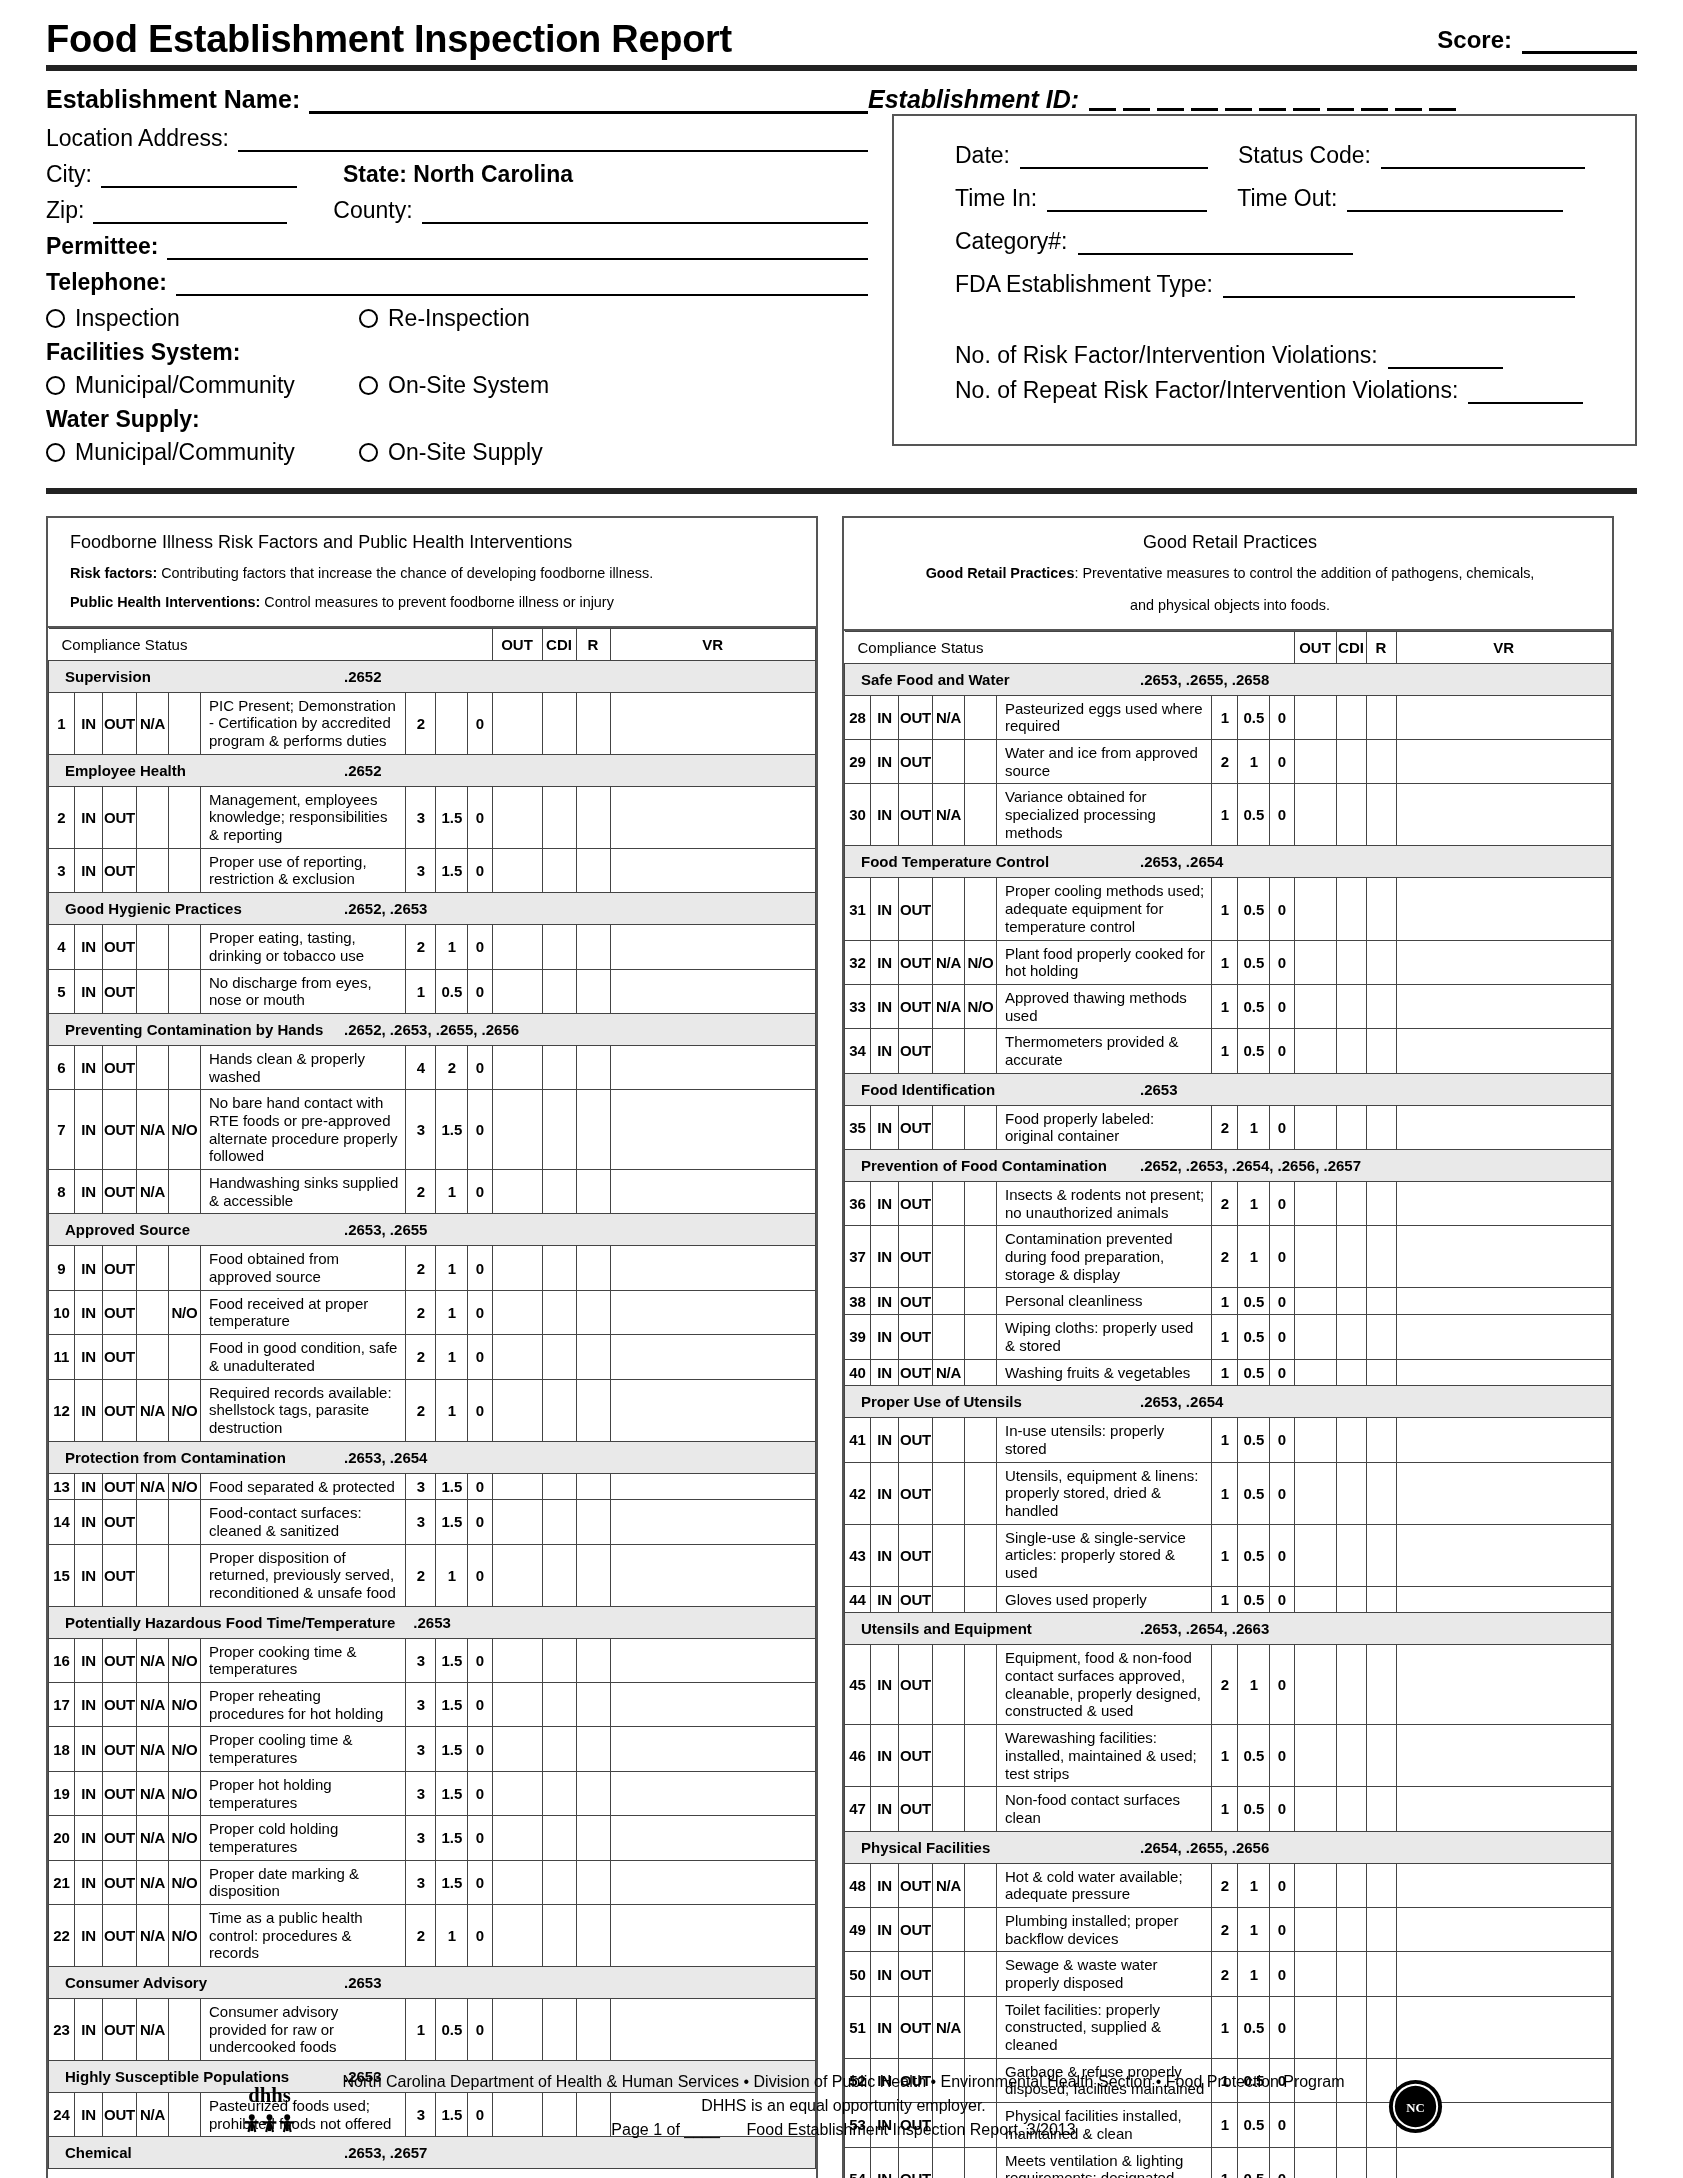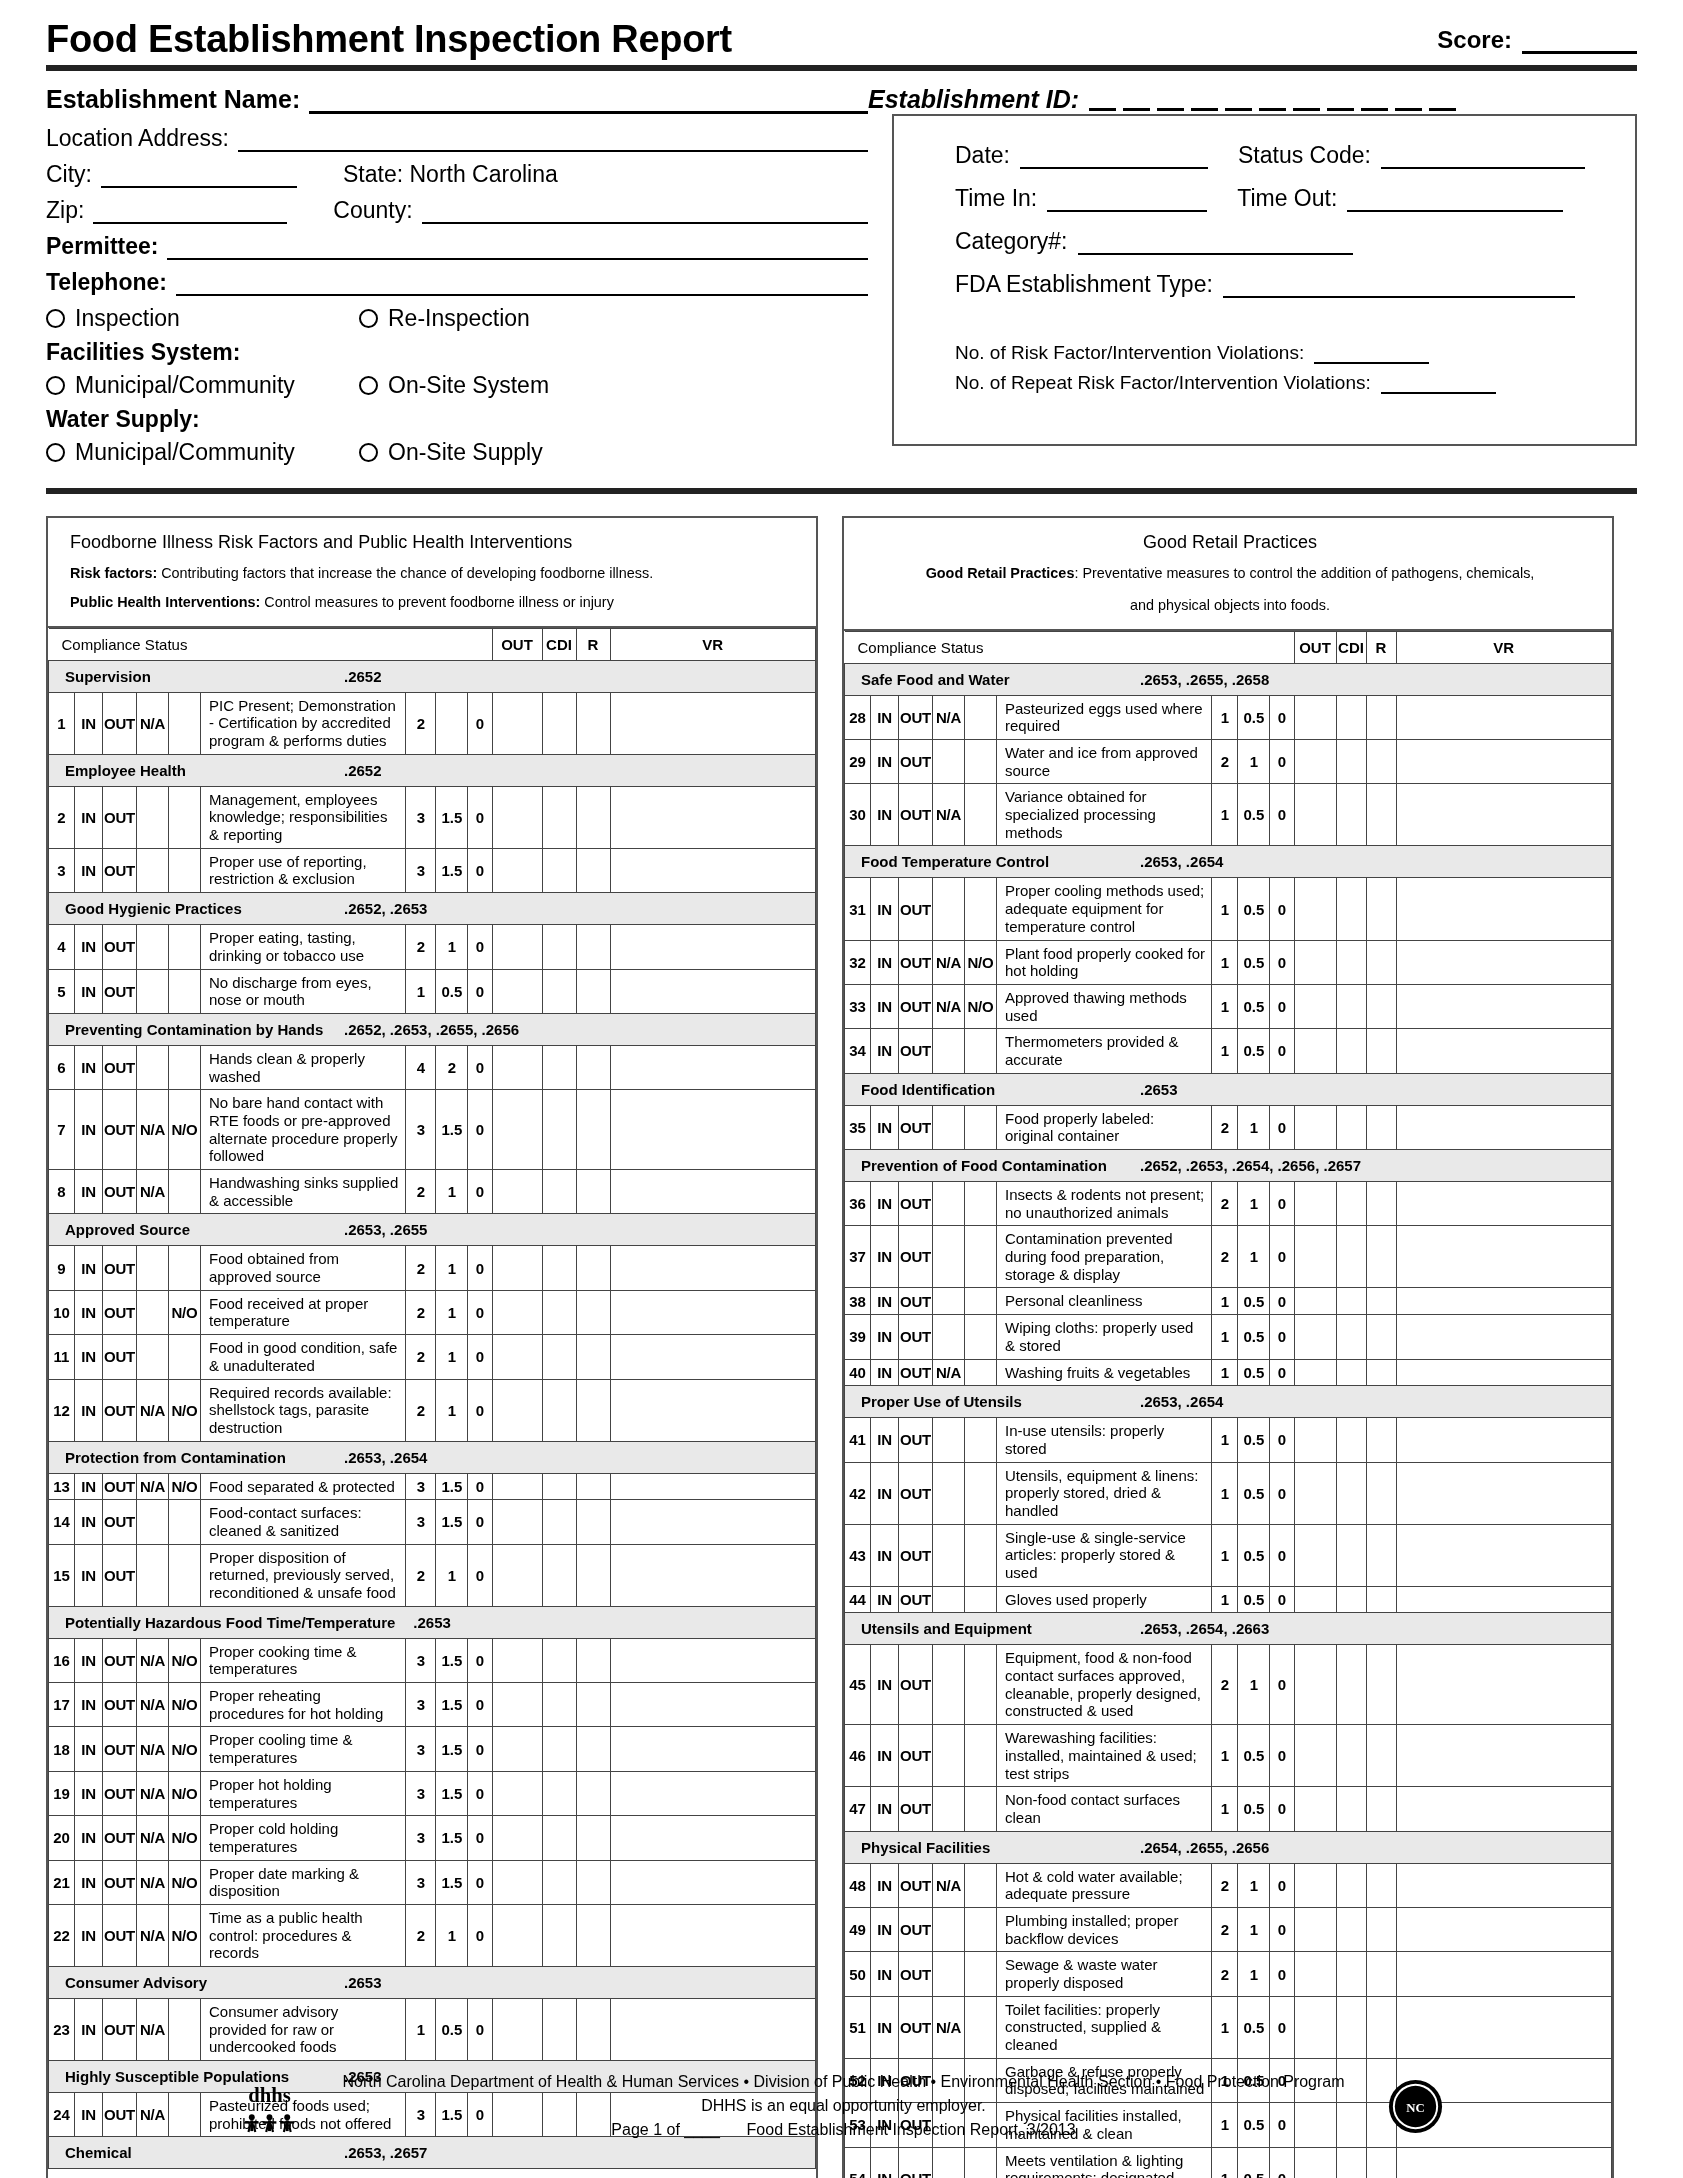--- a/index.html
+++ b/index.html
@@ -26,40 +26,40 @@
   .topleft { width:822px; }
   .topright { width:auto; flex:1; }
 
   .frow { display:flex; align-items:flex-end; font-size:23px; margin-bottom:9px; }
   .frow .lbl { white-space:nowrap; }
   .frow .lbl.b { font-weight:bold; }
   .fill { border-bottom:2.5px solid #000; height:22px; flex:1; margin-left:9px; }
   .fill.w-city { flex:none; width:196px; }
   .fill.w-zip  { flex:none; width:194px; }
   .gap-md { width:46px; flex:none; }
-  .plain { white-space:nowrap; }
+  .plain { white-space:nowrap;font-weight:bold; }
 
   .estname-row { display:flex; align-items:flex-end; font-size:25px; font-weight:bold; margin-bottom:11px; }
   .estname-row .fill { border-bottom:3px solid #000; }
 
   .estid-row { display:flex; align-items:flex-end; font-size:25px; font-weight:bold;font-style:italic; }
   .dashline { display:flex; gap:7px; margin-left:10px; align-items:flex-end; padding-bottom:3px; }
   .dashline i { display:block; width:27px; height:0; border-bottom:3px solid #000; }
 
   .radio-row { display:flex; align-items:center; font-size:23px; margin:6px 0 4px 0; }
   .radio-row .opt { display:flex; align-items:center; gap:10px; }
   .radio-row .opt:first-child { width:313px; }
   .ring { width:19px; height:19px; border:2.5px solid #000; border-radius:50%; display:inline-block; }
   .sublabel { font-size:23px; font-weight:bold; margin-top:7px; }
 
   
   .infobox { border:2px solid #555; padding:26px 0 26px 61px; margin-left:24px; height:332px; }
   .ibrow { display:flex; align-items:flex-end; font-size:23px; margin-bottom:16px; }
   .ib-fill { border-bottom:2.5px solid #000; height:21px; margin:0 0 0 10px; }
-  .viol-row { display:flex; align-items:flex-end; font-size:19px; margin-bottom:8px; }
+  .viol-row { display:flex; align-items:flex-end; font-size:23px; margin-bottom:8px; }
 
   .thick-rule { border-bottom:6px solid #222; margin-top:18px; }
 
   
   .cols { display:flex; gap:24px; margin-top:22px; }
   .col { border:2px solid #555; }
   .col.left { width:772px; }
   .col.right { width:772px; }
 
   .sect-head { padding:14px 18px 12px 22px; border-bottom:2px solid #555; }

